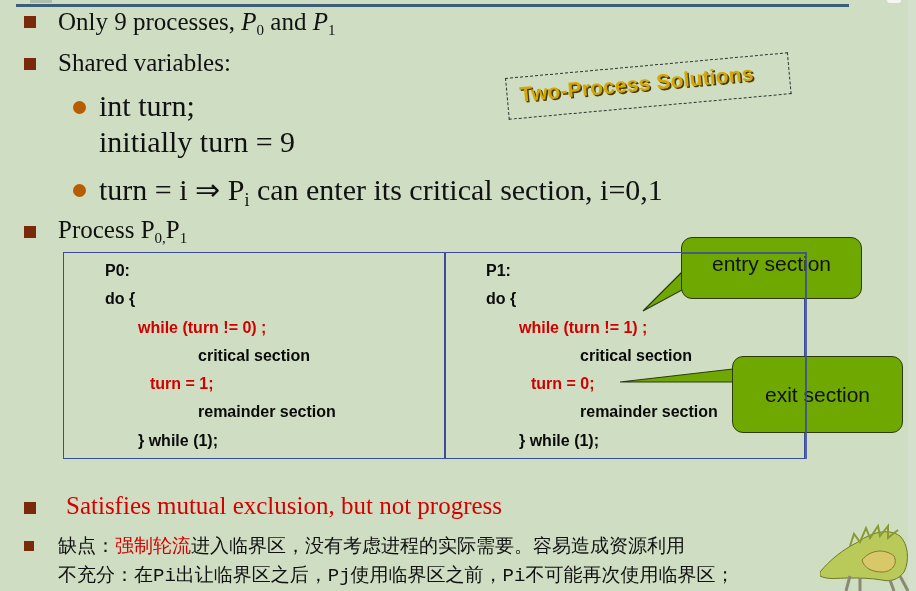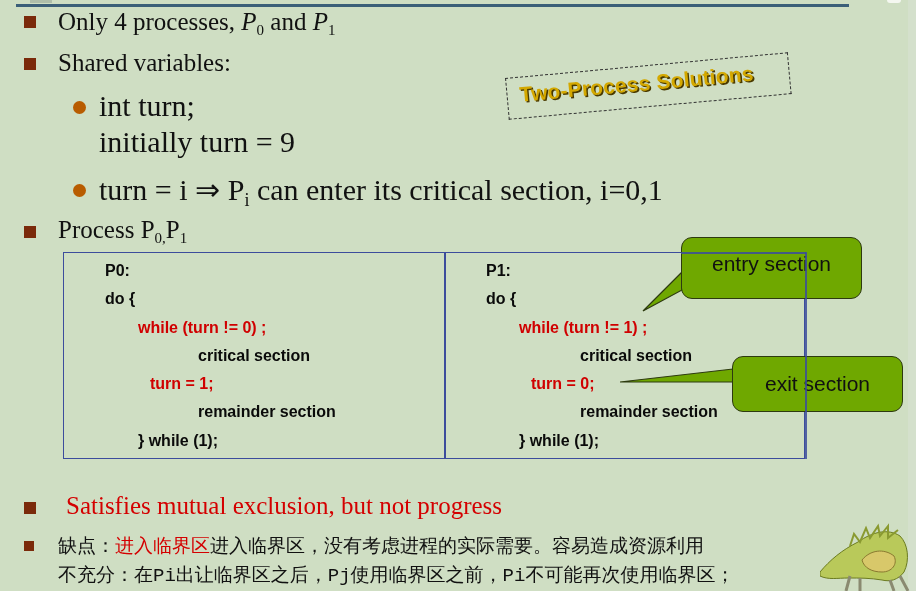--- a/index.html
+++ b/index.html
@@ -53,21 +53,21 @@
 </head>
 <body>
 
 <div class="topline"></div>
 <div class="topmark"></div>
 <div class="rightdot"></div>
 <div class="rightfade"></div>
 
 <div class="sq" style="left:24px;top:16px;"></div>
 <div class="txt l1" style="left:58px;top:8px;">
-  <span>Only 4  processes, </span><span class="it">P</span><sub>0</sub><span> and </span><span class="it">P</span><sub>1</sub>
+  <span>Only 9  processes, </span><span class="it">P</span><sub>0</sub><span> and </span><span class="it">P</span><sub>1</sub>
 </div>
 
 <div class="sq" style="left:24px;top:58px;"></div>
 <div class="txt l1" style="left:58px;top:49px;">Shared variables:</div>
 
 <div class="dot" style="left:73px;top:101px;"></div>
 <div class="txt l2" style="left:99px;top:89px;">int turn;</div>
 <div class="txt l2" style="left:99px;top:125px;">initially turn = 9</div>
 
 <div class="dot" style="left:73px;top:184px;"></div>
@@ -92,32 +92,32 @@
 <div class="code" style="left:454px;top:257px;"><div class="blk">P1:</div><div class="blk">do {</div><div class="red" style="padding-left:33px;">while (turn != 1) ;</div><div class="blk" style="padding-left:94px;">critical section</div><div class="red" style="padding-left:45px;">turn = 0;</div><div class="blk" style="padding-left:94px;">remainder section</div><div class="blk" style="padding-left:33px;">} while (1);</div></div>
 
 <svg class="tails" width="916" height="591">
   <polygon points="682,272 643,311 682,290" fill="#6fa800" stroke="#2d3a10" stroke-width="1.2"></polygon>
   <polygon points="733,369 620,382 733,382" fill="#6fa800" stroke="#2d3a10" stroke-width="1.2"></polygon>
 </svg>
 
 <div class="callout" style="left:681px;top:237px;width:181px;height:62px;padding-bottom:8px;">
   <span>entry section</span>
 </div>
-<div class="callout" style="left:732px;top:356px;width:171px;height:56px;">
+<div class="callout" style="left:732px;top:356px;width:171px;height:77px;">
   <span>exit section</span>
 </div>
 
 <div style="position:absolute;left:805px;top:252px;width:1.5px;height:207px;background:#3c4c9c;opacity:.85;"></div>
 <div style="position:absolute;left:681px;top:252px;width:125px;height:1.5px;background:#3c4c9c;opacity:.85;"></div>
 
 <div class="sq" style="left:24px;top:502px;"></div>
 <div class="txt l1 red-serif" style="left:66px;top:492px;">Satisfies mutual exclusion, but not progress</div>
 
 <div class="sq" style="left:24px;top:541px;width:10px;height:10px;"></div>
-<div class="cn" style="left:58px;top:533px;"><span>缺点：</span><span class="red-serif">进入临界区</span><span>进入临界区，没有考虑进程的实际需要。容易造成资源利用</span></div>
+<div class="cn" style="left:58px;top:533px;"><span>缺点：</span><span class="red-serif">强制轮流</span><span>进入临界区，没有考虑进程的实际需要。容易造成资源利用</span></div>
 <div class="cn" style="left:58px;top:562px;font-family:Liberation Mono, monospace;">不充分：在Pi出让临界区之后，Pj使用临界区之前，Pi不可能再次使用临界区；</div>
 
 <svg class="dino" width="96" height="71" viewBox="0 0 96 71">
   <path d="M0,52 C10,40 22,30 38,22 C52,12 68,8 80,16 C88,24 90,40 84,52 C78,60 70,62 62,60 C50,58 40,58 28,58 C18,58 8,60 0,56 Z" fill="#b9c95a" stroke="#6b7b20" stroke-width="1"></path>
   <path d="M30,26 L34,14 L40,22 L46,8 L50,18 L58,6 L60,16 L68,6 L68,18 L78,10" fill="none" stroke="#8a9a30" stroke-width="2"></path>
   <path d="M42,40 C50,30 64,28 74,36 C78,44 72,52 62,52 C52,52 44,48 42,40 Z" fill="#d8c86a" stroke="#8a7a30" stroke-width="1"></path>
   <path d="M30,56 L26,71 M40,58 L40,71 M70,60 L74,71 M80,56 L88,71" stroke="#8a8a70" stroke-width="3"></path>
 </svg>
 
 </body></html>

